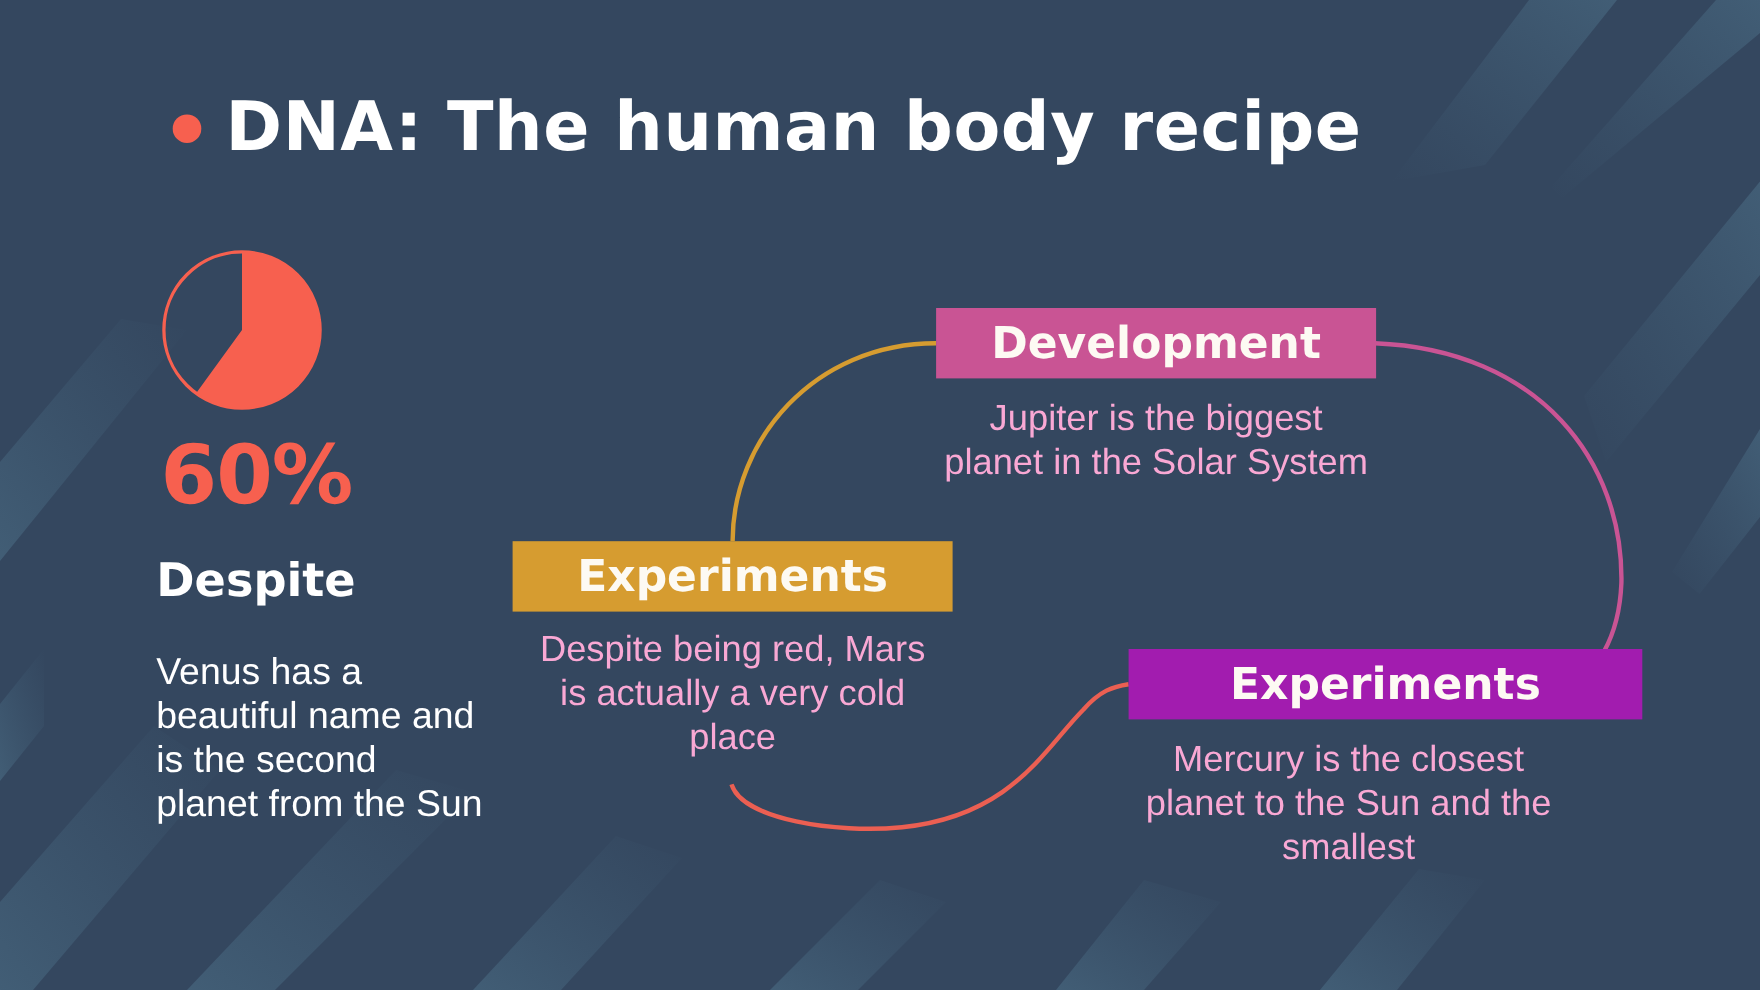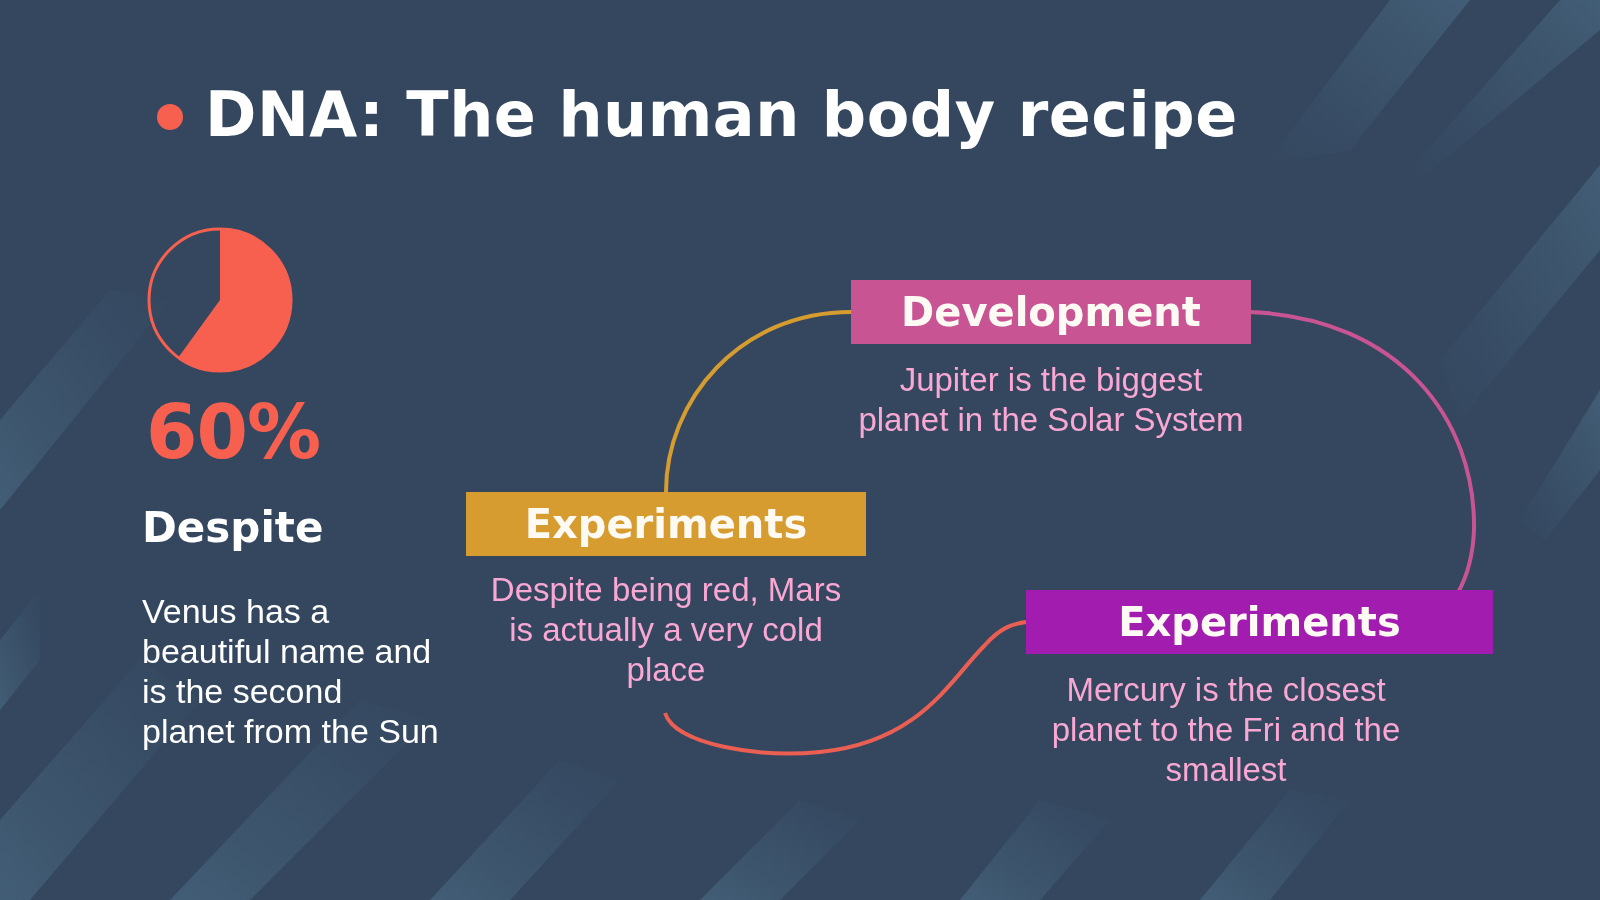--- a/index.html
+++ b/index.html
@@ -82,13 +82,13 @@
 <div class="desc" style="left:486px; top:570px; width:360px;text-align:center;">Despite being red, Mars is actually a very cold place</div>
 
 <div class="label-box" style="left:851px; top:280px; width:400px; background:#c95494;">
   <span>Development</span>
 </div>
 <div class="desc" style="left:856px; top:360px; width:390px;">Jupiter is the biggest planet in the Solar System</div>
 
 <div class="label-box" style="left:1026px; top:590px; width:467px; background:#a21caf;">
   <span>Experiments</span>
 </div>
-<div class="desc" style="left:1031px; top:670px; width:390px;">Mercury is the closest planet to the Fri and the smallest</div>
+<div class="desc" style="left:1031px; top:670px; width:390px;">Mercury is the closest planet to the Sun and the smallest</div>
 
 </body></html>

